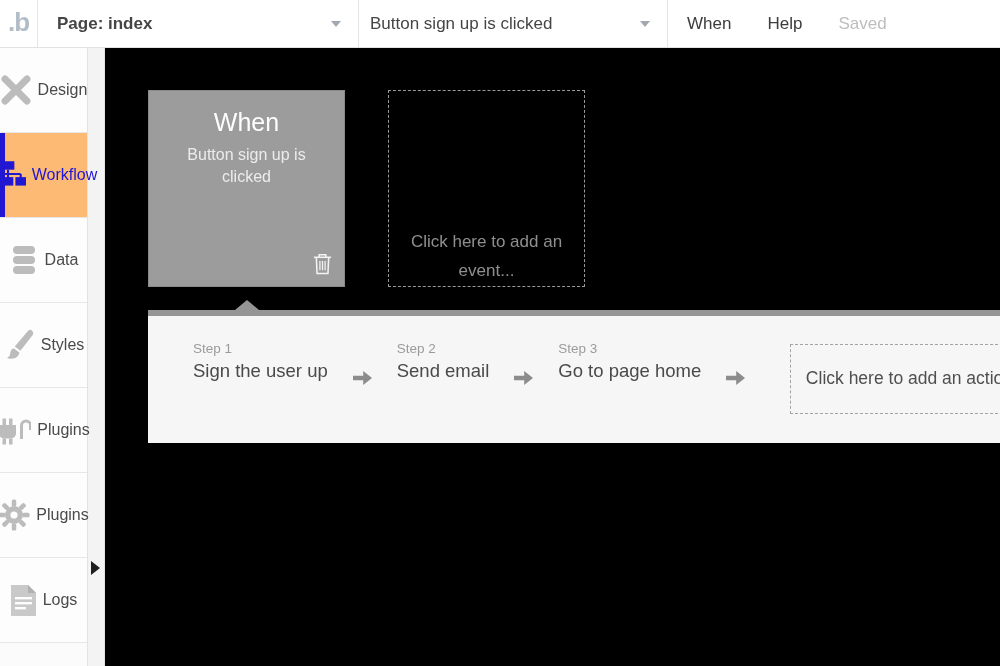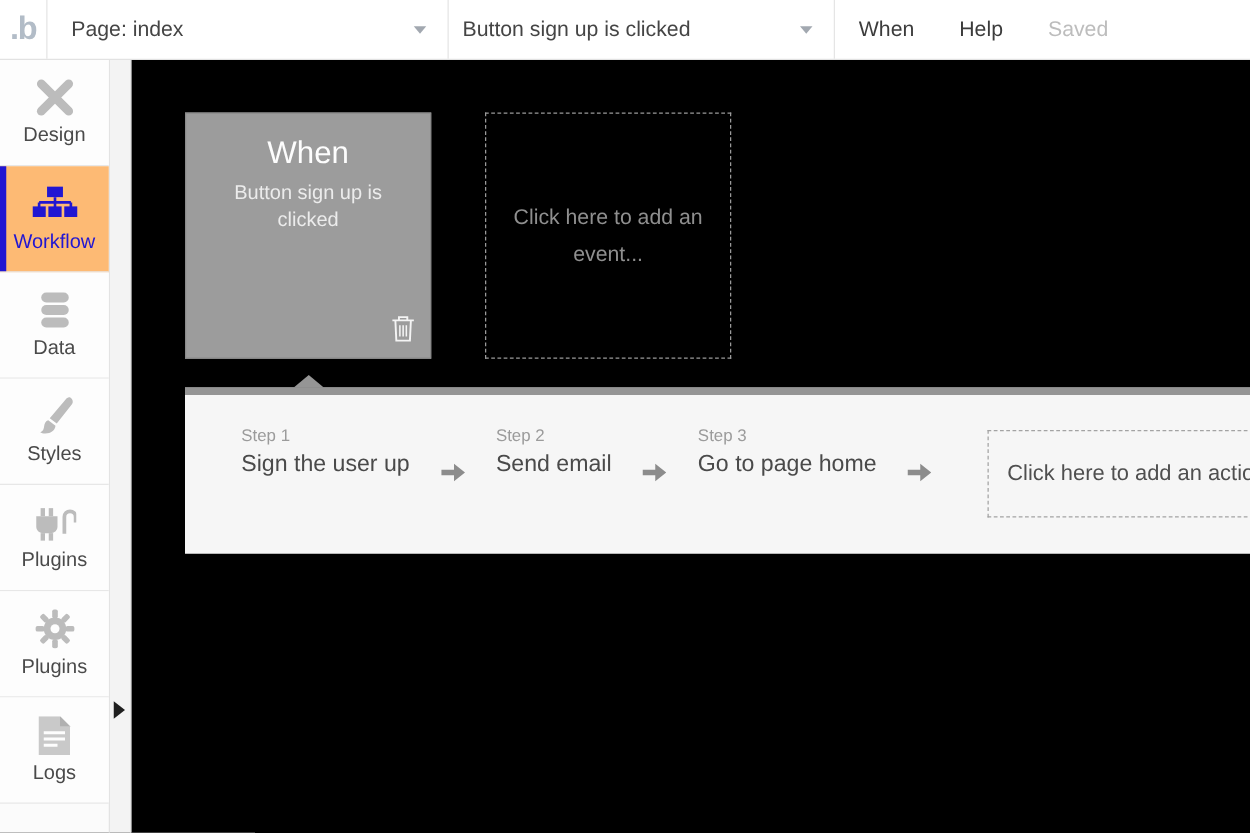--- a/index.html
+++ b/index.html
@@ -16,37 +16,37 @@
   .logo-box{
     width:37px;border-right:1px solid #e5e5e5;display:flex;align-items:center;
     justify-content:center;cursor:pointer;
   }
   .logo-box span{font-size:26px;font-weight:700;color:#b2bcc7;letter-spacing:-1px;line-height:1;padding-bottom:4px;}
   .dropdown{
     display:flex;align-items:center;justify-content:space-between;
     border-right:1px solid #e5e5e5;box-sizing:border-box;cursor:pointer;
     color:#454545;font-size:17px;
   }
-  .dd-page{width:321px;padding:0 17px 0 19px;}
+  .dd-page{width:321px;padding:0 17px 0 19px;font-weight:bold;}
   .dd-event{width:309px;padding:0 17px 0 11px;}
   .caret{
     width:0;height:0;border-left:5.5px solid transparent;
     border-right:5.5px solid transparent;border-top:6.5px solid #a2a8b0;flex-shrink:0;
   }
   .topmenu{display:flex;align-items:center;padding-left:19px;font-size:17px;color:#3c3c3c;}
   .menu-item{margin-right:36px;cursor:pointer;}
   .menu-item.saved{color:#bdbdbd;cursor:default;}
   
   .sidebar{
     position:absolute;top:48px;left:0;width:87px;bottom:0;background:#fbfbfb;
     border-right:1px solid #e3e3e3;z-index:20;
   }
   .side-item{
     height:84px;border-bottom:1px solid #e7e7e7;background:#fdfdfd;
-    display:flex;flex-direction:column;align-items:center;justify-content:center;
+    display:flex;align-items:center;justify-content:center;
     gap:6px;cursor:pointer;position:relative;
   }
   .side-label{font-size:16px;color:#4a4a4a;}
   .side-item.active{background:#fdba74;}
   .side-item.active .side-label{color:#2116d2;}
   .side-item.active::before{
     content:"";position:absolute;left:0;top:0;bottom:0;width:5px;background:#2116d2;
   }
   .side-icon{display:block;height:32px;display:flex;align-items:center;}
   
@@ -63,21 +63,21 @@
   .canvas{position:absolute;top:48px;left:105px;right:0;bottom:0;background:#000000;overflow:hidden;}
   .event-card{
     position:absolute;left:43px;top:42px;width:197px;height:197px;box-sizing:border-box;
     background:#9c9c9c;border:1px solid #8a8a8a;text-align:center;cursor:pointer;
   }
   .event-card .title{margin-top:17px;font-size:25px;color:#fdfdfd;}
   .event-card .subtitle{margin:7px auto 0;width:162px;font-size:16px;line-height:1.4;color:#ececec;}
   .trash{position:absolute;right:11px;bottom:7px;cursor:pointer;}
   .add-event{
     position:absolute;left:283px;top:42px;width:197px;height:197px;box-sizing:border-box;
-    border:1px dashed #9a9a9a;display:flex;align-items:center;justify-content:center;
+    border:1px dashed #9a9a9a;display:flex;align-items:flex-end;justify-content:center;
     cursor:pointer;
   }
   .add-event span{width:172px;text-align:center;font-size:17px;line-height:1.75;color:#8f8f8f;}
   
   .action-panel{
     position:absolute;left:43px;top:262px;width:880px;height:127px;background:#f6f6f6;
     border-top:6px solid #959595;box-shadow:0 4px 8px rgba(0,0,0,0.20);
   }
   .notch{
     position:absolute;top:-16px;left:87px;width:0;height:0;

